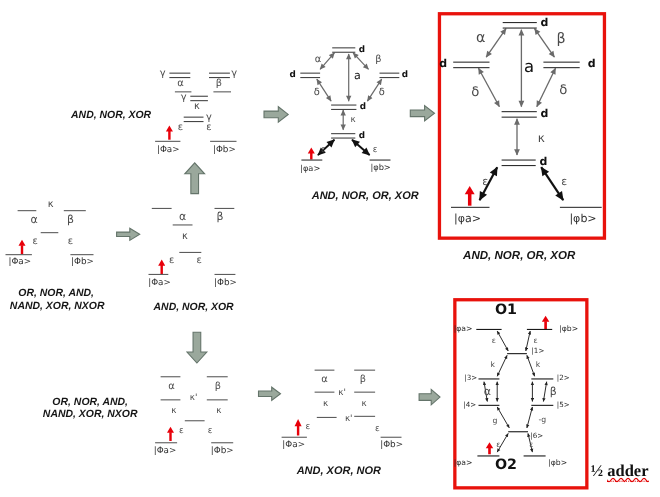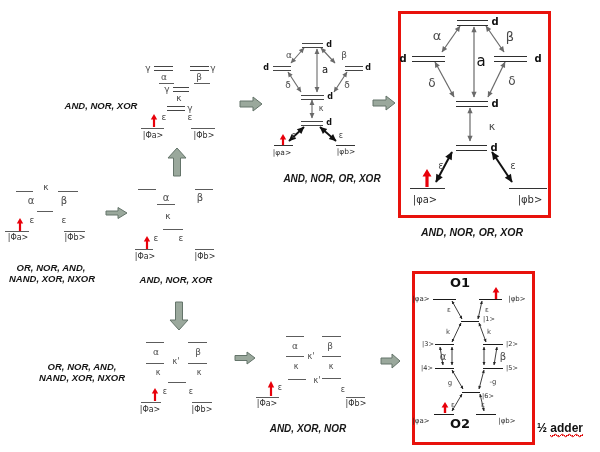--- a/index.html
+++ b/index.html
@@ -12,22 +12,22 @@
   .dlvlE{position:absolute;height:3.6px;border-top:1.7px solid #2e2e2e;border-bottom:1.7px solid #2e2e2e;}
   .lbl{position:absolute;transform:translate(-50%,-50%);color:#4a4a4a;line-height:1;white-space:nowrap;}
   .ket{color:#2d2d2d;}
   .dk{color:#111;}
   .bold{font-weight:bold;}
   .cap{position:absolute;transform:translate(-50%,-50%);font-family:"Liberation Sans",sans-serif;
        font-style:italic;font-weight:bold;color:#161616;white-space:nowrap;}
   .redbox{position:absolute;border:3px solid #e8120c;}
   svg.layer{position:absolute;left:0;top:0;pointer-events:none;}
   .squiggle{text-decoration:underline wavy #e00000 1px;border-bottom:1px dotted #e00000;}
-  .halfadder{position:absolute;font-family:Liberation Sans, sans-serif;font-weight:bold;
-       color:#111;font-size:12px;white-space:nowrap;}
+  .halfadder{position:absolute;font-family:Liberation Serif, serif;font-weight:bold;
+       color:#111;font-size:15px;white-space:nowrap;}
 </style>
 </head>
 <body>
 
 <div id="fig">
 
   <svg class="layer" width="600" height="452" viewBox="0 0 600 452">
     <defs>
       <marker id="mg" viewBox="0 0 8 8" refX="7" refY="4" markerWidth="5.5" markerHeight="5.5" orient="auto-start-reverse">
         <path d="M0.5,0.8 L7.5,4 L0.5,7.2 z" fill="#6a6a6a"></path>

